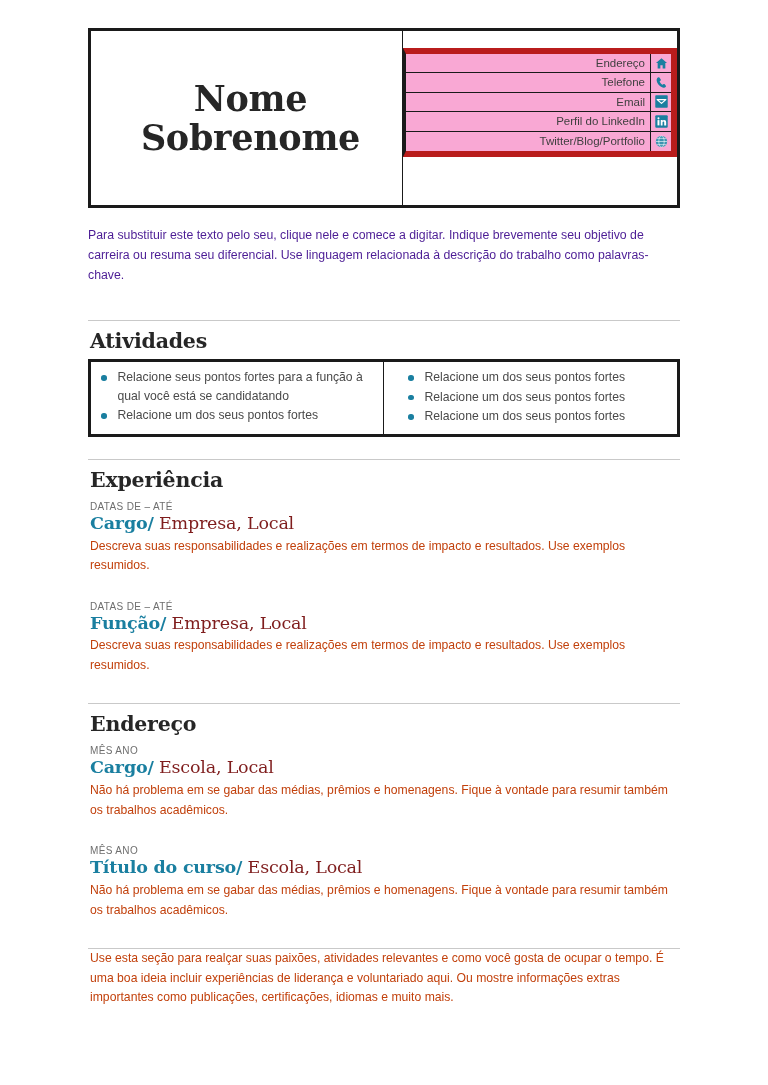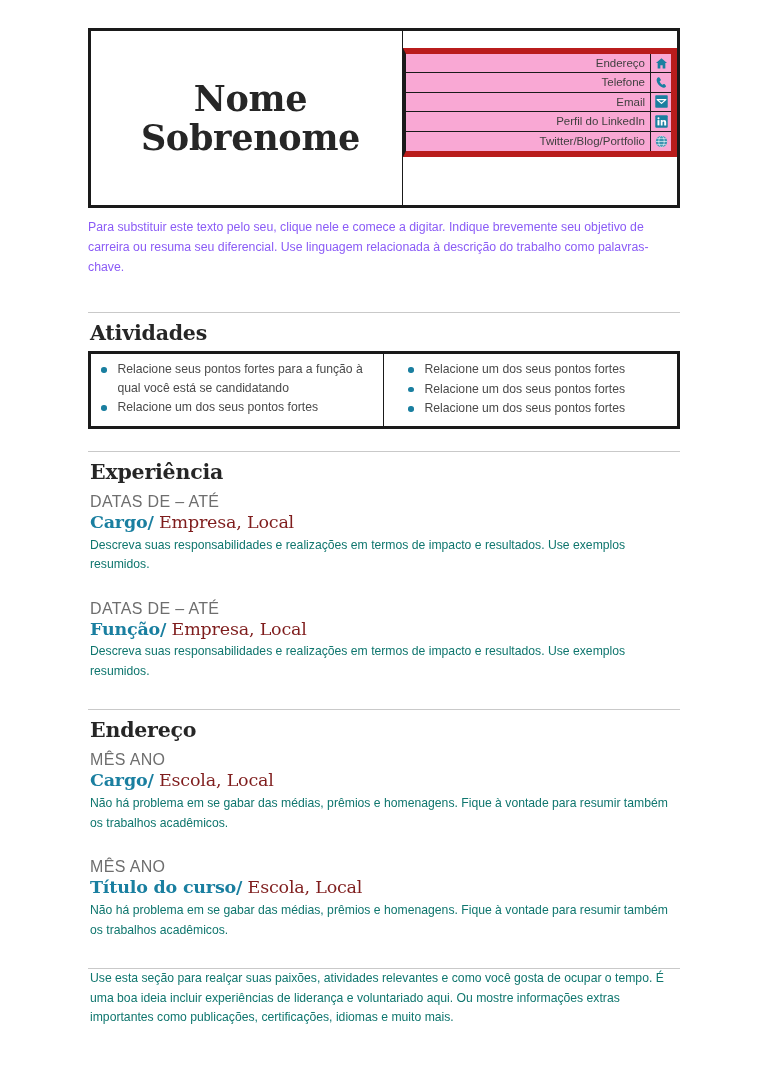--- a/index.html
+++ b/index.html
@@ -81,24 +81,24 @@
   .contact-icon {
     width: 20px;
     display: flex;
     align-items: center;
     justify-content: center;
   }
   .contact-icon svg { display: block; }
 
   
   .intro {
-    margin-top: 10px;
+    margin-top: 18px;
     font-size: 12.3px;
     line-height: 1.62;
-    color: #8b5cf6;
+    color: #4c1d95;
     width: 592px;
   }
 
   
   .section { width: 592px; }
   .rule {
     border-top: 1.5px solid #c9c9c9;
     width: 592px;
   }
   .section-title {
@@ -137,21 +137,21 @@
     height: 5.5px;
     border-radius: 50%;
     background: #1a7fa0;
     margin: 7px 11px 0 4px;
   }
   .skill-text { flex: 1; }
 
   
   .entry { margin-bottom: 2px; }
   .entry-date {
-    font-size: 16px;
+    font-size: 10px;
     color: #6e6e6e;
     letter-spacing: 0.35px;
     margin: 9px 0 1px 2px;
     font-family: "Liberation Sans", sans-serif;
   }
   .entry-title {
     font-family: "DejaVu Serif", serif;
     font-size: 17.5px;
     margin: 0 0 2px 2px;
     color: #3f3f3f;
@@ -166,21 +166,21 @@
     font-weight: 700;
     color: #1a7fa0;
   }
   .entry-title .org {
     font-weight: 400;
     color: #7f1d1d;
   }
   .entry-desc {
     font-size: 12.2px;
     line-height: 1.6;
-    color: #0f766e;
+    color: #c2410c;
     margin: 0 0 0 2px;
     width: 580px;
   }
 
   .spacer-exp { height: 14px; }
   .spacer-sec { height: 22px; }
   .spacer-sec-lg { height: 26px; }
 </style>
 </head>
 <body>

